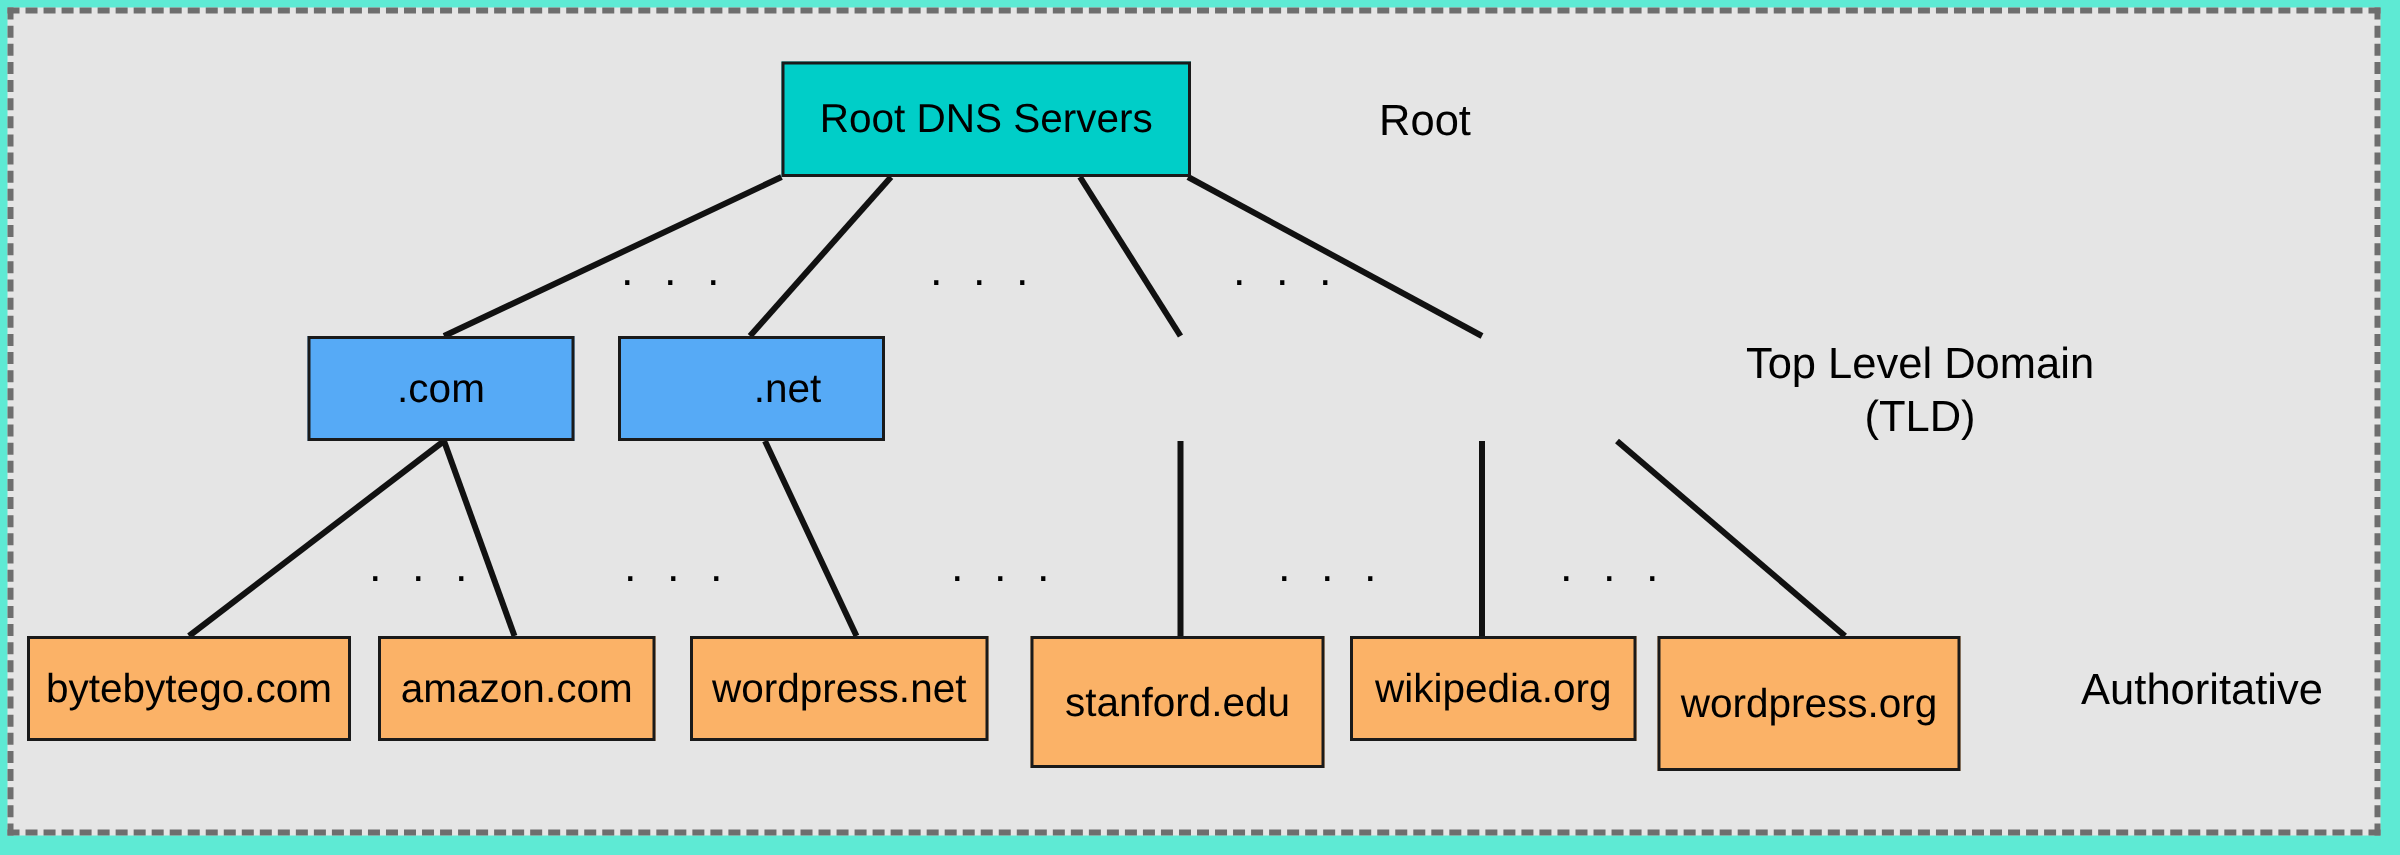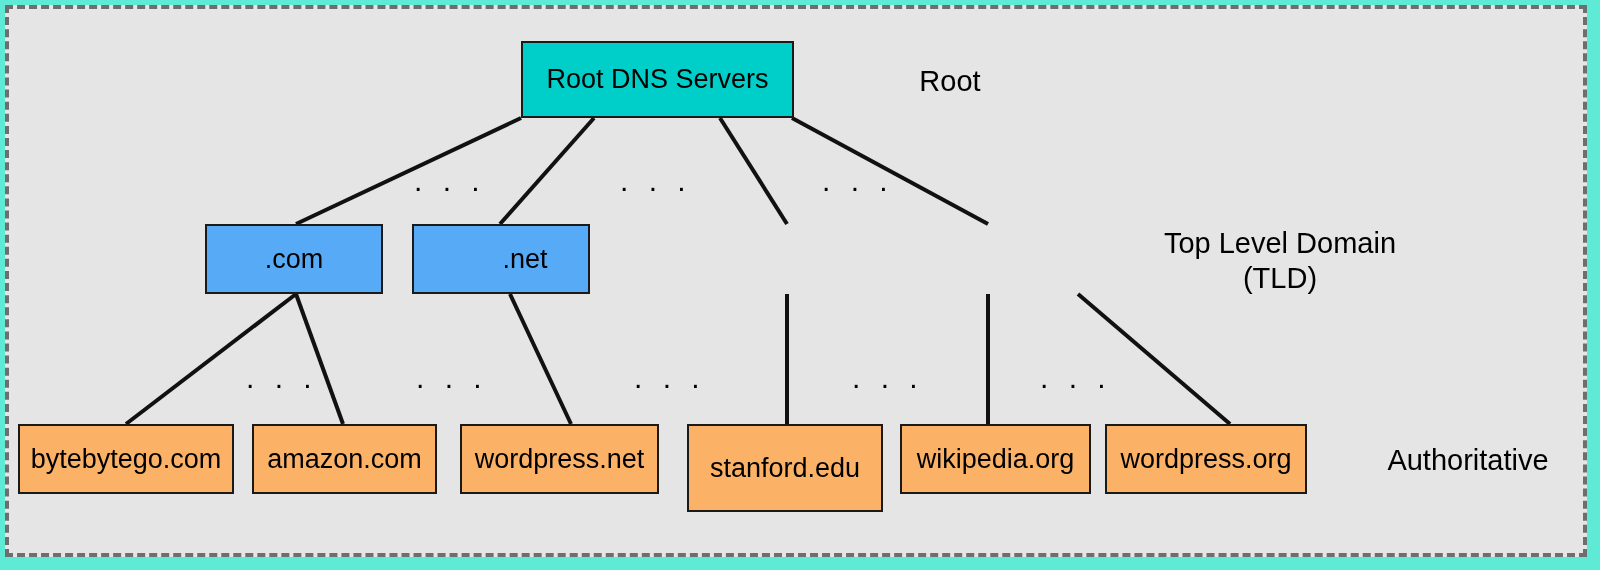--- a/index.html
+++ b/index.html
@@ -102,21 +102,21 @@
   <div class="node node-root" style="left:521px; top:41px; width:273px; height:77px;">Root DNS Servers</div>
 
   <div class="node node-tld" style="left:205px; top:224px; width:178px; height:70px;">.com</div>
   <div class="node node-tld" style="left:412px; top:224px; width:178px; height:70px;padding-left:48px;">.net</div>
 
   <div class="node node-auth" style="left:18px; top:424px; width:216px; height:70px;">bytebytego.com</div>
   <div class="node node-auth" style="left:252px; top:424px; width:185px; height:70px;">amazon.com</div>
   <div class="node node-auth" style="left:460px; top:424px; width:199px; height:70px;">wordpress.net</div>
   <div class="node node-auth" style="left:687px; top:424px; width:196px; height:88px;">stanford.edu</div>
   <div class="node node-auth" style="left:900px; top:424px; width:191px; height:70px;">wikipedia.org</div>
-  <div class="node node-auth" style="left:1105px; top:424px; width:202px; height:70px;">wordpress.org</div>
+  <div class="node node-auth" style="left:1105px; top:424px; width:202px; height:90px;">wordpress.org</div>
 
   <div class="level-label" style="left:860px; top:64px; width:180px;">Root</div>
   <div class="level-label" style="left:1110px; top:226px; width:340px;">Top Level Domain
 (TLD)</div>
   <div class="level-label" style="left:1348px; top:443px; width:240px;">Authoritative</div>
 
   <div class="ellipsis" style="left:414px; top:166px;">. . .</div>
   <div class="ellipsis" style="left:620px; top:166px;">. . .</div>
   <div class="ellipsis" style="left:822px; top:166px;">. . .</div>
 

